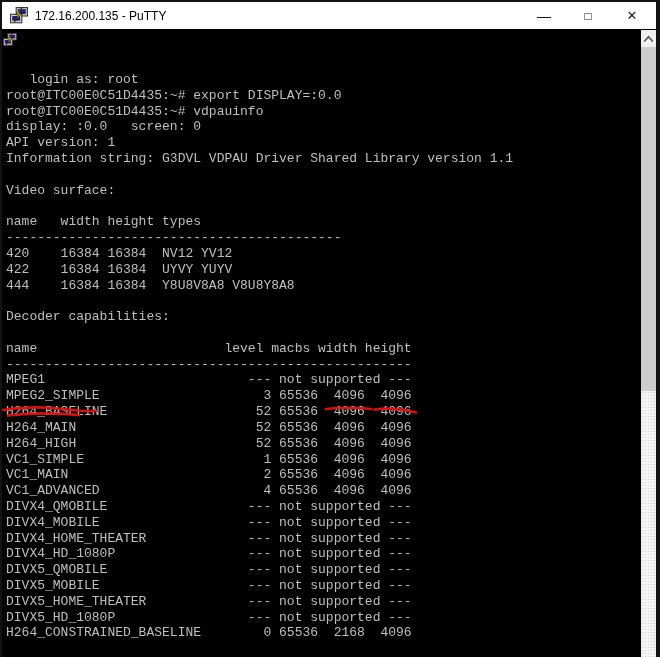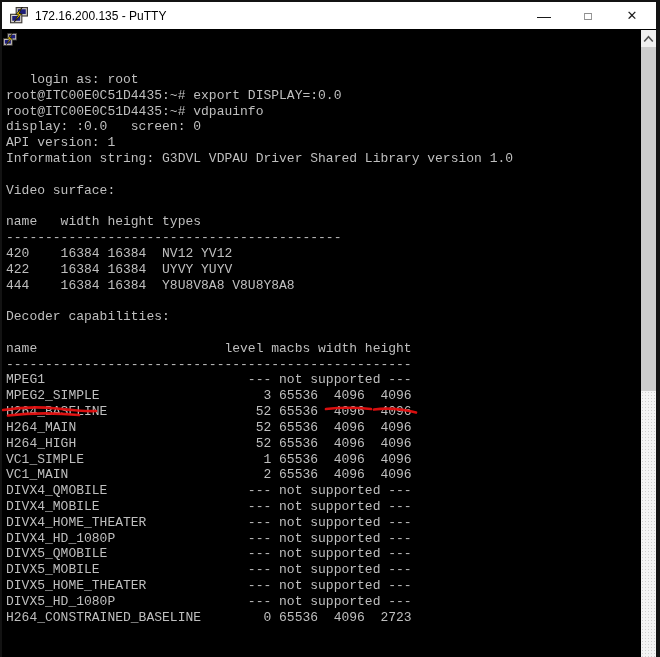--- a/index.html
+++ b/index.html
@@ -57,50 +57,51 @@
       </div>
     </div>
 
     <div class="term-wrap">
       <div class="term-lines">
           <div class="tl">   login as: root</div>
           <div class="tl">root@ITC00E0C51D4435:~# export DISPLAY=:0.0</div>
           <div class="tl">root@ITC00E0C51D4435:~# vdpauinfo</div>
           <div class="tl">display: :0.0   screen: 0</div>
           <div class="tl">API version: 1</div>
-          <div class="tl">Information string: G3DVL VDPAU Driver Shared Library version 1.0</div>
+          <div class="tl">Information string: G3DVL VDPAU Driver Shared Library version 1.1</div>
           <div class="tl"></div>
           <div class="tl">Video surface:</div>
           <div class="tl"></div>
           <div class="tl">name   width height types</div>
           <div class="tl">-------------------------------------------</div>
           <div class="tl">420    16384 16384  NV12 YV12</div>
           <div class="tl">422    16384 16384  UYVY YUYV</div>
           <div class="tl">444    16384 16384  Y8U8V8A8 V8U8Y8A8</div>
           <div class="tl"></div>
           <div class="tl">Decoder capabilities:</div>
           <div class="tl"></div>
           <div class="tl">name                        level macbs width height</div>
           <div class="tl">----------------------------------------------------</div>
           <div class="tl">MPEG1                          --- not supported ---</div>
           <div class="tl">MPEG2_SIMPLE                     3 65536  4096  4096</div>
           <div class="tl">H264_BASELINE                   52 65536  4096  4096</div>
           <div class="tl">H264_MAIN                       52 65536  4096  4096</div>
           <div class="tl">H264_HIGH                       52 65536  4096  4096</div>
           <div class="tl">VC1_SIMPLE                       1 65536  4096  4096</div>
           <div class="tl">VC1_MAIN                         2 65536  4096  4096</div>
+          <div class="tl">VC1_ADVANCED                     4 65536  4096  4096</div>
           <div class="tl">DIVX4_QMOBILE                  --- not supported ---</div>
           <div class="tl">DIVX4_MOBILE                   --- not supported ---</div>
           <div class="tl">DIVX4_HOME_THEATER             --- not supported ---</div>
           <div class="tl">DIVX4_HD_1080P                 --- not supported ---</div>
           <div class="tl">DIVX5_QMOBILE                  --- not supported ---</div>
           <div class="tl">DIVX5_MOBILE                   --- not supported ---</div>
           <div class="tl">DIVX5_HOME_THEATER             --- not supported ---</div>
           <div class="tl">DIVX5_HD_1080P                 --- not supported ---</div>
-          <div class="tl">H264_CONSTRAINED_BASELINE        0 65536  4096  2723</div>
+          <div class="tl">H264_CONSTRAINED_BASELINE        0 65536  2168  4096</div>
         </div>
 
       <svg class="inline-icon" viewBox="0 0 16 16">
         <rect x="5.5" y="0.5" width="10" height="7.5" fill="#cac6be" stroke="#3f3b37" stroke-width="1"></rect>
         <rect x="7" y="2" width="7" height="4.2" fill="#1d1d7a"></rect>
         <rect x="0.5" y="6.5" width="10" height="7.5" fill="#d9d5cd" stroke="#3f3b37" stroke-width="1"></rect>
         <rect x="2" y="8" width="7" height="4.2" fill="#1d1d7a"></rect>
         <path d="M11 0 L5.2 6.8 L7.6 6.9 L3.8 13.4 L10.4 5.9 L7.9 5.8 Z" fill="#ffd800" stroke="#000" stroke-width="0.6"></path>
       </svg>
 

